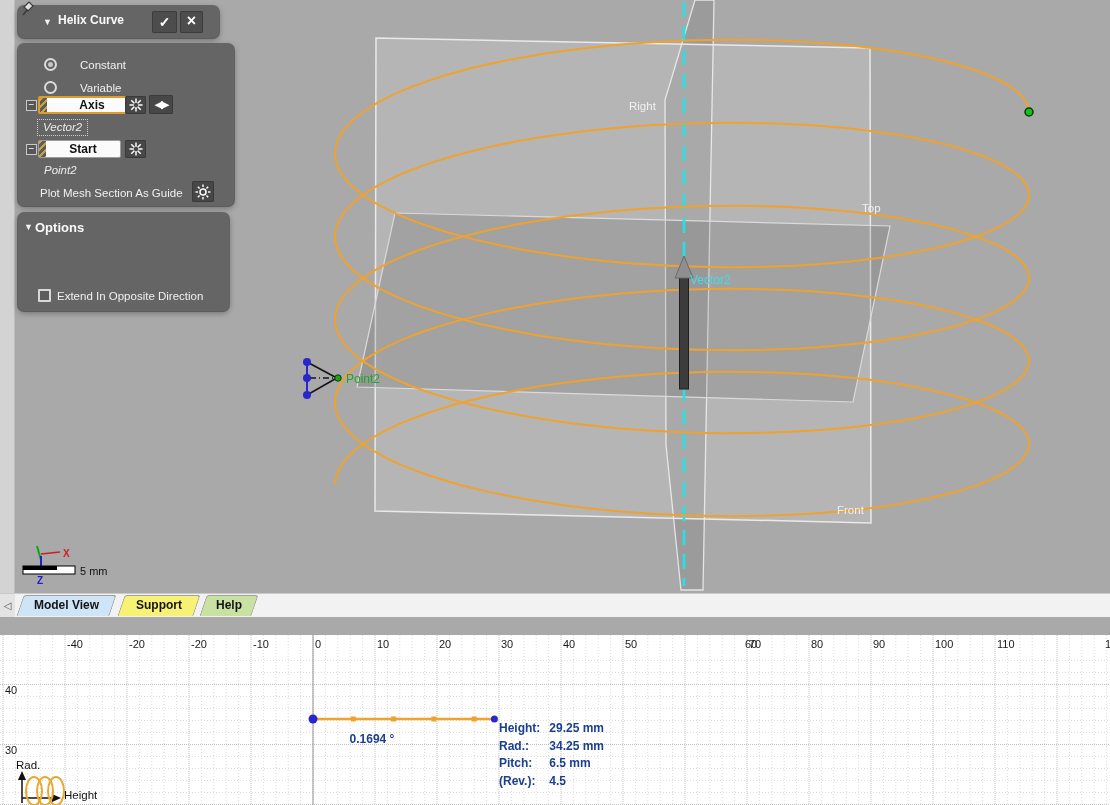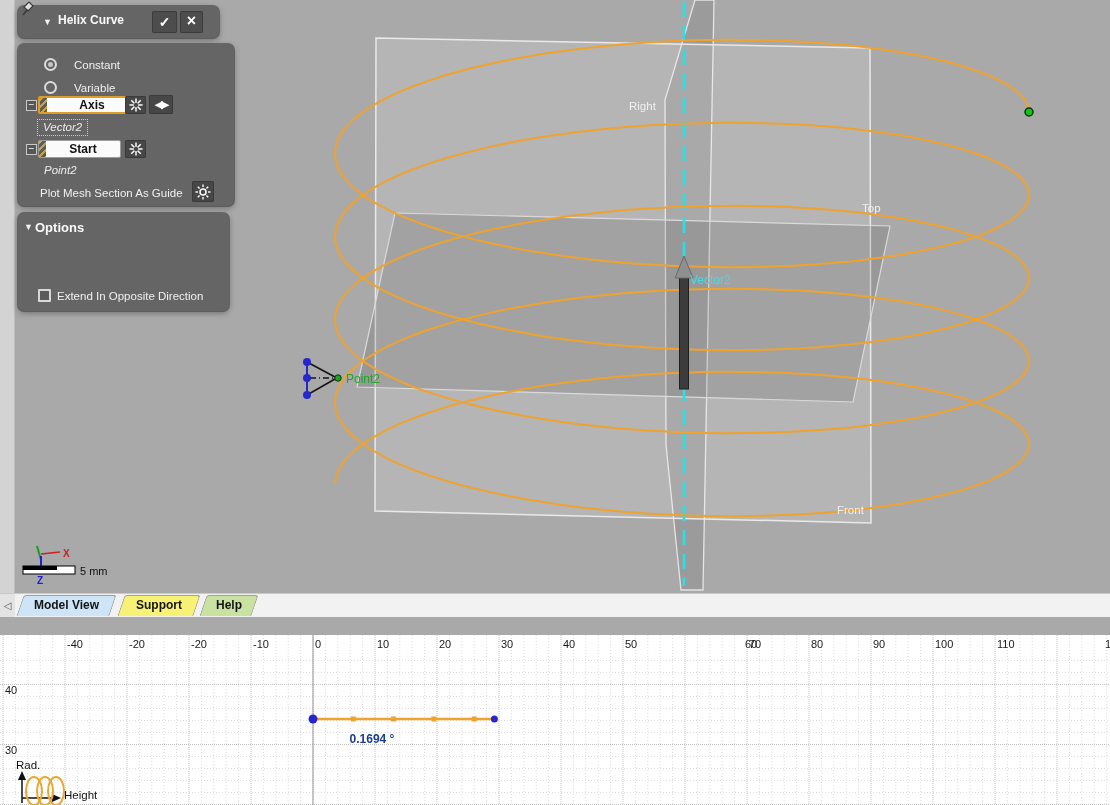--- a/index.html
+++ b/index.html
@@ -21,21 +21,21 @@
   .tbtn{position:absolute;top:5px;width:25px;height:22px;background:#4d4d4d;border-radius:2px;
       color:#fff;text-align:center;line-height:22px;font-size:14px;font-weight:bold;
       box-shadow:inset 0 0 0 1px #3c3c3c;cursor:default;}
   #btn-confirm{left:134px;}
   #btn-close{left:162px;width:23px;font-size:16px;line-height:20px;}
   .pin{position:absolute;left:19px;top:0px;z-index:5;}
 
   #params-panel{left:18px;top:44px;width:216px;height:162px;}
   #options-panel{left:18px;top:213px;width:211px;height:98px;}
 
-  .radio-row{display:flex;align-items:center;height:23px;gap:17px;}
+  .radio-row{display:flex;align-items:center;height:23px;gap:23px;}
   .radio{width:13px;height:13px;border:2px solid #dcdcdc;border-radius:50%;
       box-sizing:border-box;position:relative;flex:0 0 auto;}
   .radio.sel::after{content:'';position:absolute;inset:2px;background:#c6c6c6;border-radius:50%;}
   .rlabel{color:#f0f0f0;}
 
   .minus-box{position:absolute;width:11px;height:11px;background:#575757;border:1px solid #c9c9c9;
       color:#fff;font-size:10px;line-height:8px;text-align:center;box-sizing:border-box;}
   .field{position:absolute;display:flex;align-items:center;background:#fbfbfb;
       border-radius:2px;box-sizing:border-box;height:18px;}
   .field .hatch{width:7px;align-self:stretch;
@@ -379,16 +379,22 @@
         <span class="rtick" style="left: 873px;">90</span>
         <span class="rtick" style="left: 935px;">100</span>
         <span class="rtick" style="left: 997px;">110</span>
         <span class="rtick" style="left: 1059px; margin-left: 46px;">120</span>
       </div>
     <div id="y-ticks">
         <span class="ytick" style="left: 5px; top: 49px;">40</span>
         <span class="ytick" style="left: 5px; top: 109px;">30</span>
       </div>
     <div class="angle-label">0.1694 °</div>
+    <div class="stats" id="stats">
+        <div class="stat-row"><span class="stat-label">Height:</span><span> 29.25 mm</span></div>
+        <div class="stat-row"><span class="stat-label">Rad.:</span><span> 34.25 mm</span></div>
+        <div class="stat-row"><span class="stat-label">Pitch:</span><span> 6.5 mm</span></div>
+        <div class="stat-row"><span class="stat-label">(Rev.):</span><span> 4.5</span></div>
+      </div>
     <div class="axis-name" style="left:16px;top:124px;">Rad.</div>
     <div class="axis-name" style="left:64px;top:154px;">Height</div>
   </div>
 </div>
 
 </body></html>

